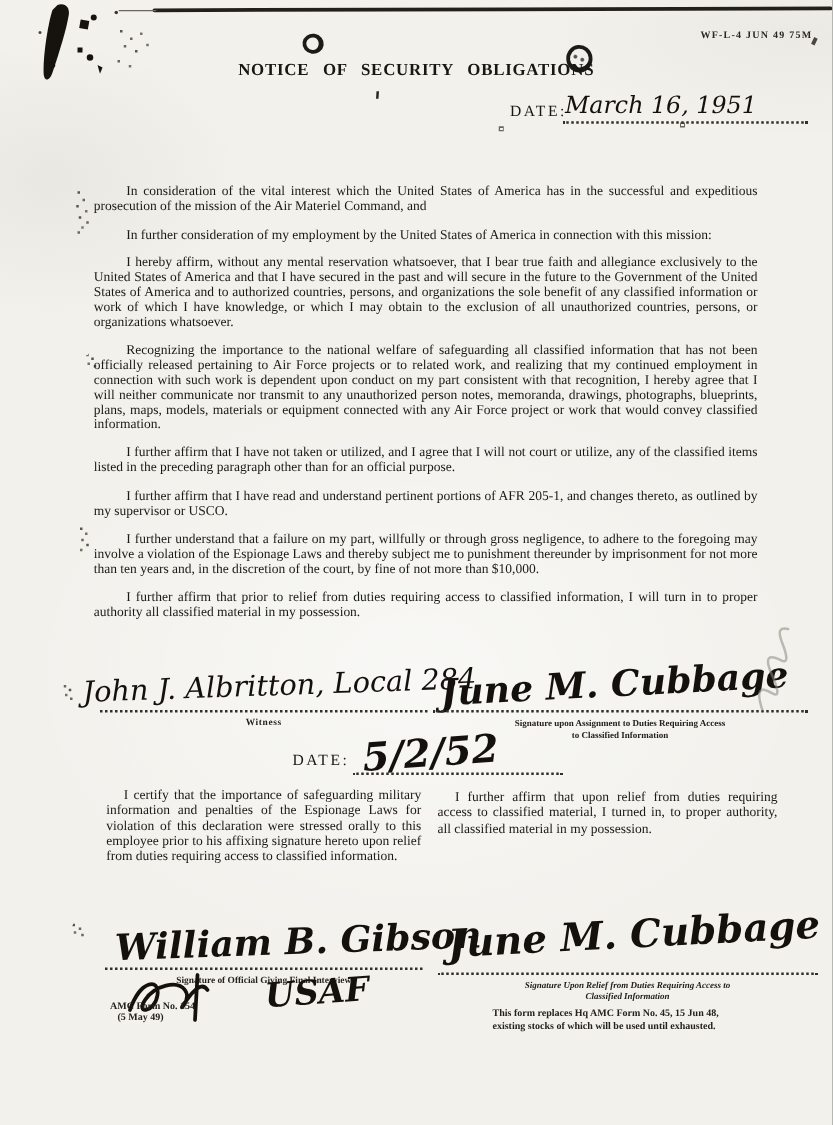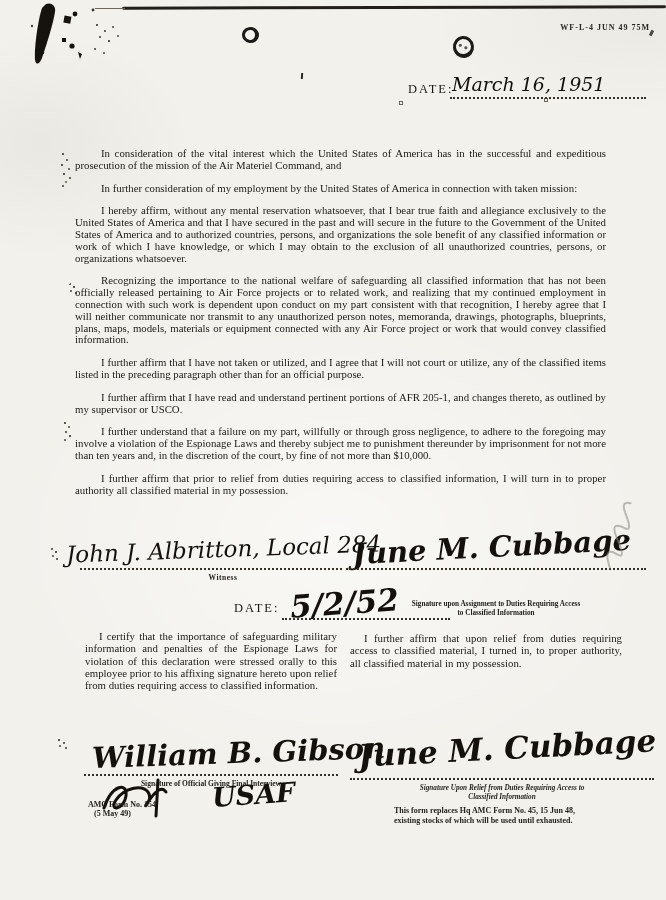--- a/index.html
+++ b/index.html
@@ -45,25 +45,25 @@
   .script-lg { font-weight:bold; }
 
   
   .body-block { left:75px; top:107px; width:531px;margin-top:41px; }
   .body-block p { font-size:10.8px; line-height:11.8px; text-align:justify;
     text-indent:26px; margin-bottom:11px; color:#1c1a16; }
 
   
   .witness-sig { left:66px; top:536px; font-size:23px; transform:rotate(-2deg); }
   .witness-line { left:80px; top:548px; width:262px; height:22px; border-bottom:2px dotted #33302a; }
-  .witness-label { left:92px; top:573px; width:262px; text-align:center;
+  .witness-label { left:80px; top:573px; width:262px; text-align:center;
     font-size:7.5px; font-weight:bold; letter-spacing:0.5px; color:#25221d; }
   .assign-sig { left:352px; top:530px; font-size:29px; transform:rotate(-3deg); }
   .assign-line { left:346px; top:548px; width:300px; height:22px; border-bottom:2px dotted #33302a; }
-  .assign-label { left:340px; top:600px; width:312px; text-align:center;
+  .assign-label { left:340px; top:575px; width:312px; text-align:center;
     font-size:7.2px; font-weight:bold; color:#25221d; line-height:9px; }
   .pencil-scribble { left:588px; top:505px; transform:rotate(-38deg); opacity:0.55; }
 
   .date-row2-label { left:234px; top:601px; font-size:12.5px; letter-spacing:2px; color:#191713; }
   .date-row2-value { left:290px; top:585px; font-size:31px; transform:rotate(-4deg); }
   .date-row2-line { left:282px; top:598px; width:168px; height:22px; border-bottom:2px dotted #33302a; }
 
   
   .col-left { left:85px; top:630px; width:252px; }
   .col-right { left:350px; top:632px; width:272px; }
@@ -119,29 +119,30 @@
   <div class="abs speck" style="left:92px;top:22px;
     box-shadow:4px 2px 0 #5a564d,12px 8px 0 #6b675c,20px 4px 0 #777266,7px 14px 0 #6b675c,
     16px 18px 0 #5a564d,25px 13px 0 #777266,2px 26px 0 #6b675c,11px 30px 0 #777266;"></div>
   <div class="abs speck" style="left:400px;top:102px;box-shadow:0 0 0 1px #6b675c;"></div>
   <div class="abs speck" style="left:545px;top:99px;box-shadow:0 0 0 1px #6b675c;"></div>
   <div class="abs speck" style="left:650px;top:30px;width:3px;height:6px;background:#4a463e;transform:rotate(25deg);"></div>
 
   <div class="abs form-code">WF-L-4 JUN 49  75M</div>
   <div class="abs hole hole-1"></div>
   <div class="abs hole hole-2"></div>
+  <div class="abs page-title">NOTICE OF SECURITY OBLIGATIONS</div>
   <div class="abs title-tick"></div>
 
   <span class="abs date-row1-label">DATE:</span>
   <span class="abs date-row1-value script">March 16, 1951</span>
   <div class="abs date-row1-line"></div>
 
   <div class="abs body-block">
     <p>In consideration of the vital interest which the United States of America has in the successful and expeditious prosecution of the mission of the Air Materiel Command, and</p>
-    <p>In further consideration of my employment by the United States of America in connection with taken mission:</p>
+    <p>In further consideration of my employment by the United States of America in connection with this mission:</p>
     <p>I hereby affirm, without any mental reservation whatsoever, that I bear true faith and allegiance exclusively to the United States of America and that I have secured in the past and will secure in the future to the Government of the United States of America and to authorized countries, persons, and organizations the sole benefit of any classified information or work of which I have knowledge, or which I may obtain to the exclusion of all unauthorized countries, persons, or organizations whatsoever.</p>
     <p>Recognizing the importance to the national welfare of safeguarding all classified information that has not been officially released pertaining to Air Force projects or to related work, and realizing that my continued employment in connection with such work is dependent upon conduct on my part consistent with that recognition, I hereby agree that I will neither communicate nor transmit to any unauthorized person notes, memoranda, drawings, photographs, blueprints, plans, maps, models, materials or equipment connected with any Air Force project or work that would convey classified information.</p>
     <p>I further affirm that I have not taken or utilized, and I agree that I will not court or utilize, any of the classified items listed in the preceding paragraph other than for an official purpose.</p>
     <p>I further affirm that I have read and understand pertinent portions of AFR 205-1, and changes thereto, as outlined by my supervisor or USCO.</p>
     <p>I further understand that a failure on my part, willfully or through gross negligence, to adhere to the foregoing may involve a violation of the Espionage Laws and thereby subject me to punishment thereunder by imprisonment for not more than ten years and, in the discretion of the court, by fine of not more than $10,000.</p>
     <p>I further affirm that prior to relief from duties requiring access to classified information, I will turn in to proper authority all classified material in my possession.</p>
   </div>
 
   <span class="abs witness-sig script">John J. Albritton, Local 284</span>
   <div class="abs witness-line"></div>

